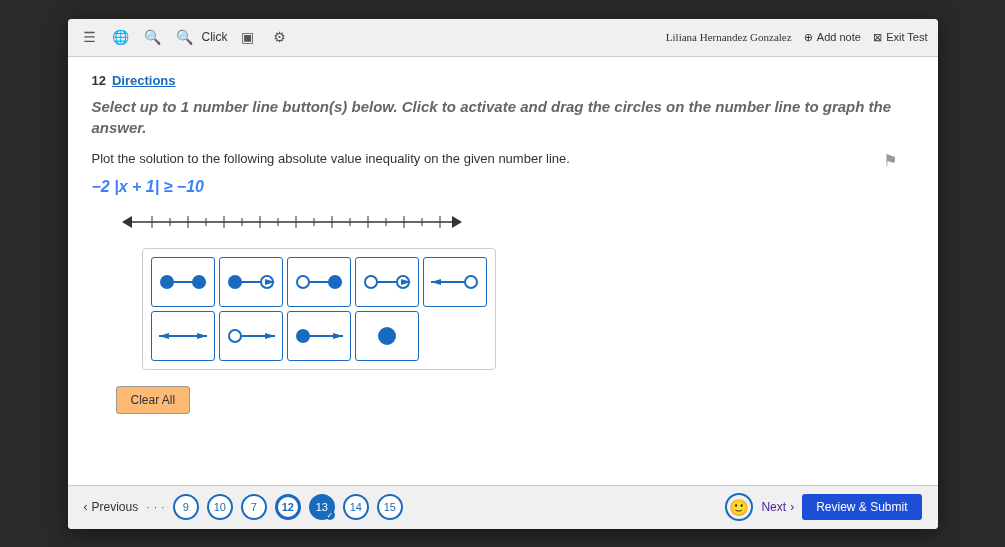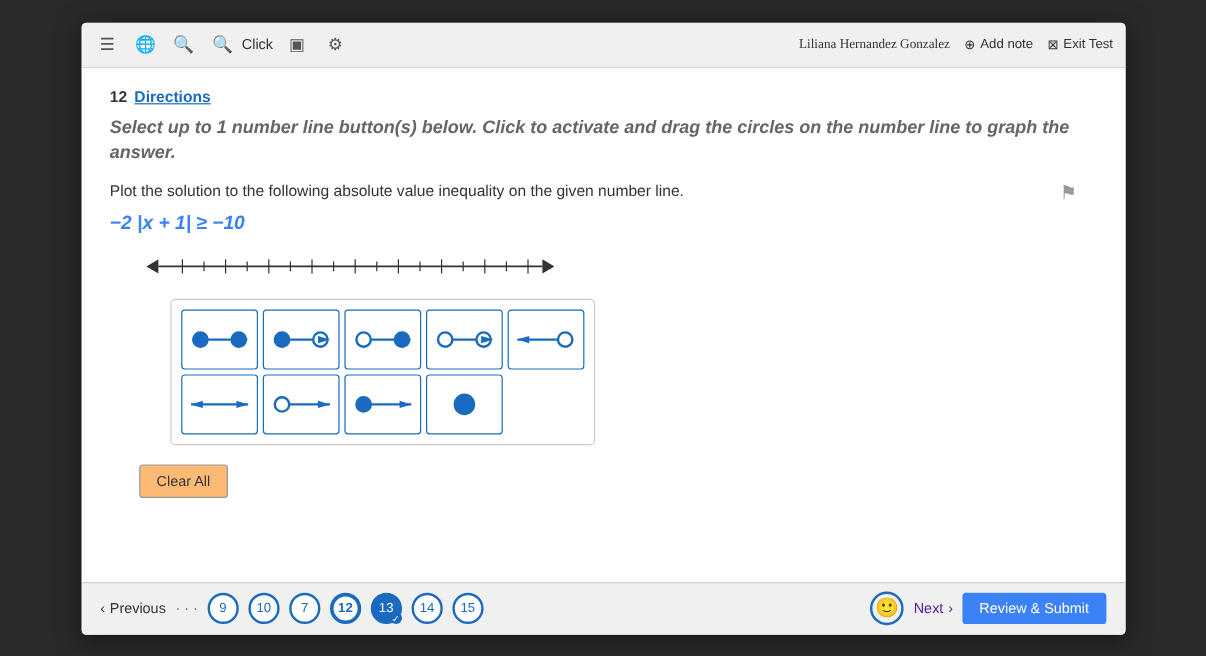--- a/index.html
+++ b/index.html
@@ -240,21 +240,21 @@
       background: none;
       border: none;
       font-size: 12px;
       color: #4c1d95;
       cursor: pointer;
       display: flex;
       align-items: center;
       gap: 4px;
     }
     .review-btn {
-      background: #3b82f6;
+      background: #1d4ed8;
       color: white;
       border: none;
       padding: 6px 14px;
       font-size: 12px;
       cursor: pointer;
       border-radius: 3px;
     }
     .smiley {
       width: 28px;
       height: 28px;

